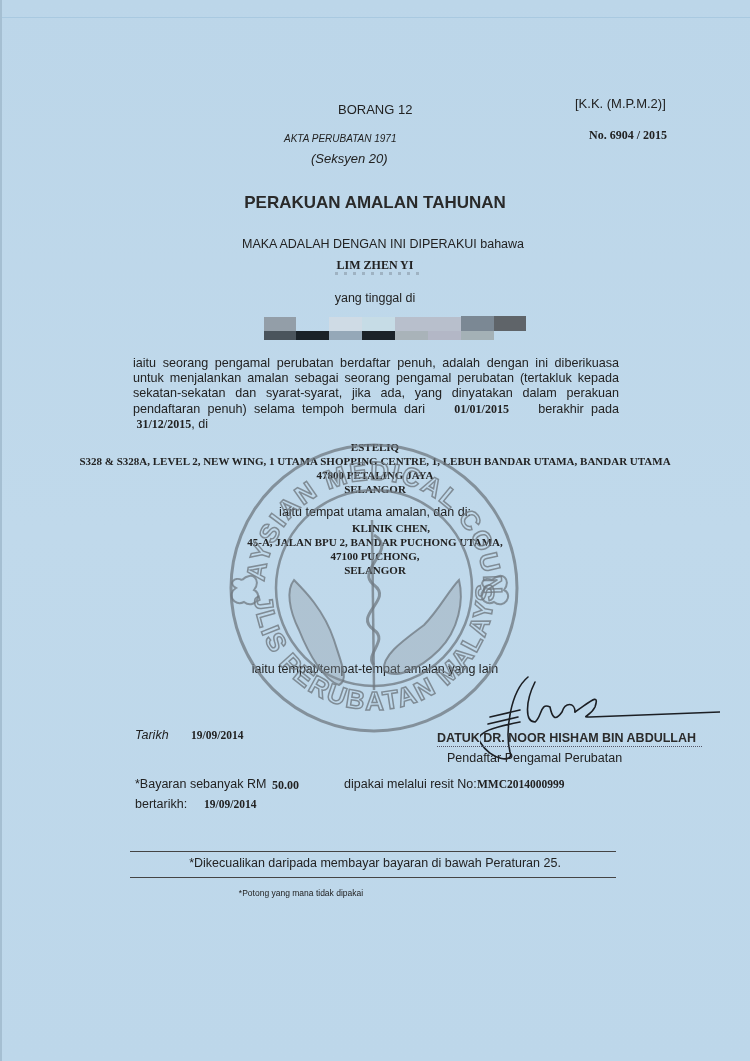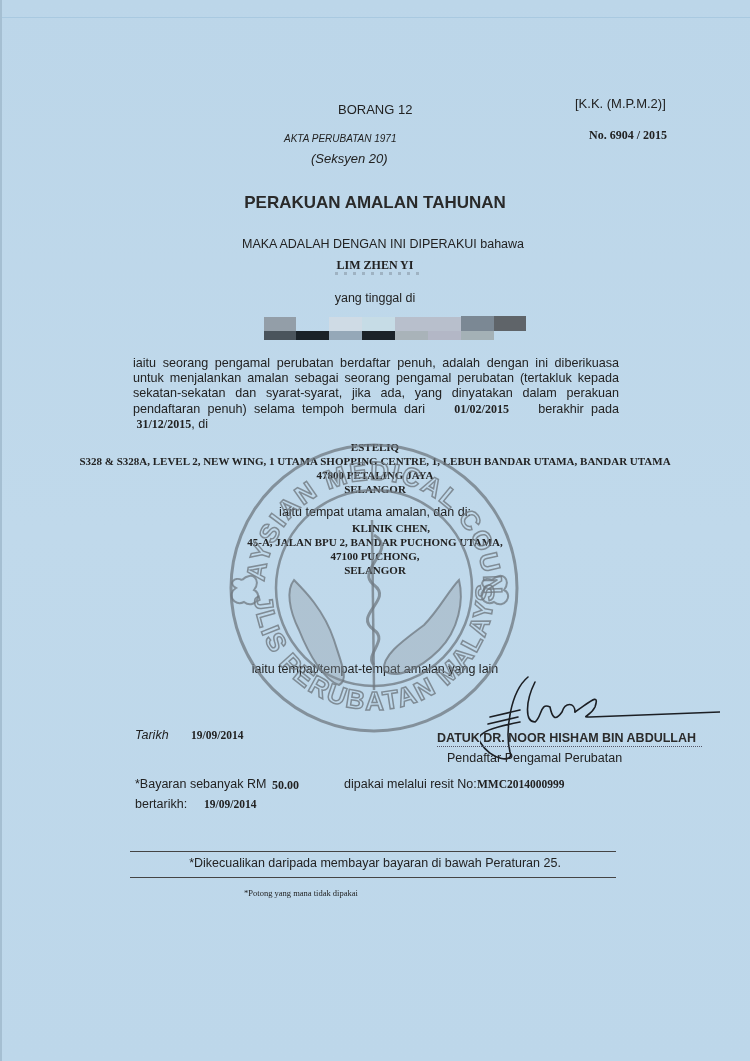--- a/index.html
+++ b/index.html
@@ -69,21 +69,21 @@
     #pay-amount { left: 272px; top: 778px; font-size: 12px; }
     #pay-via { left: 344px; top: 777px; font-size: 12.5px; }
     #receipt-no { left: 477px; top: 778px; font-size: 11.5px; }
     #dated-label { left: 135px; top: 797px; font-size: 12.5px; }
     #dated-value { left: 204px; top: 798px; font-size: 11.5px; }
 
     .rule { position:absolute; left: 130px; width: 486px; height: 1px; background:#444; }
     #rule1 { top: 851px; }
     #rule2 { top: 877px; }
     #exempt { left:0; width: 750px; top: 856px; font-size: 12.5px; text-align:center; }
-    #strike-note { left:0; width:602px; top: 888px; font-size: 8.5px; text-align:center;font-family:Liberation Serif, serif; }
+    #strike-note { left:0; width:602px; top: 888px; font-size: 8.5px; text-align:center; }
   </style>
 </head>
 <body>
 
 <div class="page">
   <div class="edge-top"></div>
   <div class="edge-left"></div>
 
   <div id="form-no" class="abs sans">BORANG 12</div>
   <div id="kk-ref" class="abs sans">[K.K. (M.P.M.2)]</div>
@@ -109,21 +109,21 @@
     <div class="blk" style="left:131px;top:14px;width:33px;height:9px;background:#a9b3b9"></div>
     <div class="blk" style="left:164px;top:14px;width:33px;height:9px;background:#b3b7c6"></div>
     <div class="blk" style="left:197px;top:-1px;width:33px;height:15px;background:#7b8894"></div>
     <div class="blk" style="left:197px;top:14px;width:33px;height:9px;background:#a4b1b6"></div>
     <div class="blk" style="left:230px;top:-1px;width:32px;height:15px;background:#5f6469"></div>
   </div>
 
   <div id="body-text" class="abs">
     <span>iaitu seorang pengamal perubatan berdaftar penuh, adalah dengan ini diberikuasa untuk menjalankan amalan sebagai seorang pengamal perubatan (tertakluk kepada sekatan-sekatan dan syarat-syarat, jika ada, yang dinyatakan dalam perakuan pendaftaran penuh) selama tempoh bermula dari</span>
     &nbsp;&nbsp;
-    <span class="serif">01/02/2015</span>
+    <span class="serif">01/01/2015</span>
     &nbsp;&nbsp;
     <span>berakhir pada</span>
     &nbsp;<span class="serif">31/12/2015</span><span>, di</span>
   </div>
 
   <div id="main-place-name" class="abs addr serif">ESTELIQ</div>
   <div id="main-place-addr1" class="abs addr serif">S328 &amp; S328A, LEVEL 2, NEW WING, 1 UTAMA SHOPPING CENTRE, 1, LEBUH BANDAR UTAMA, BANDAR UTAMA</div>
   <div id="main-place-addr2" class="abs addr serif">47800 PETALING JAYA</div>
   <div id="main-place-addr3" class="abs addr serif">SELANGOR</div>
   <div id="main-label" class="abs">iaitu tempat utama amalan, dan di:</div>

